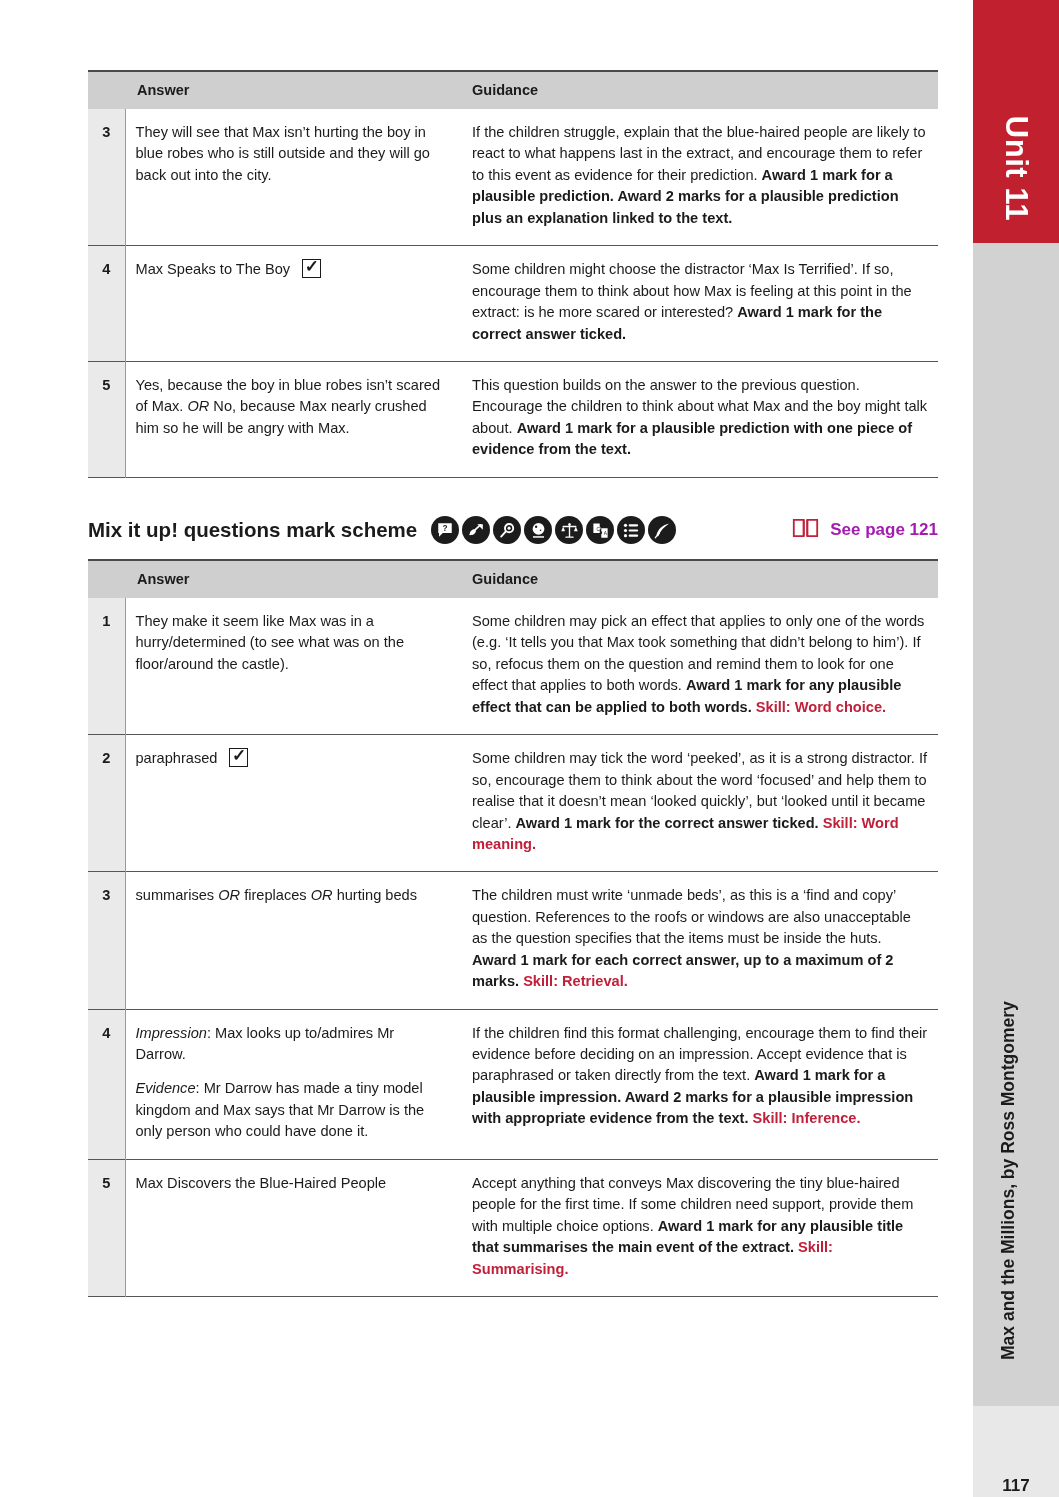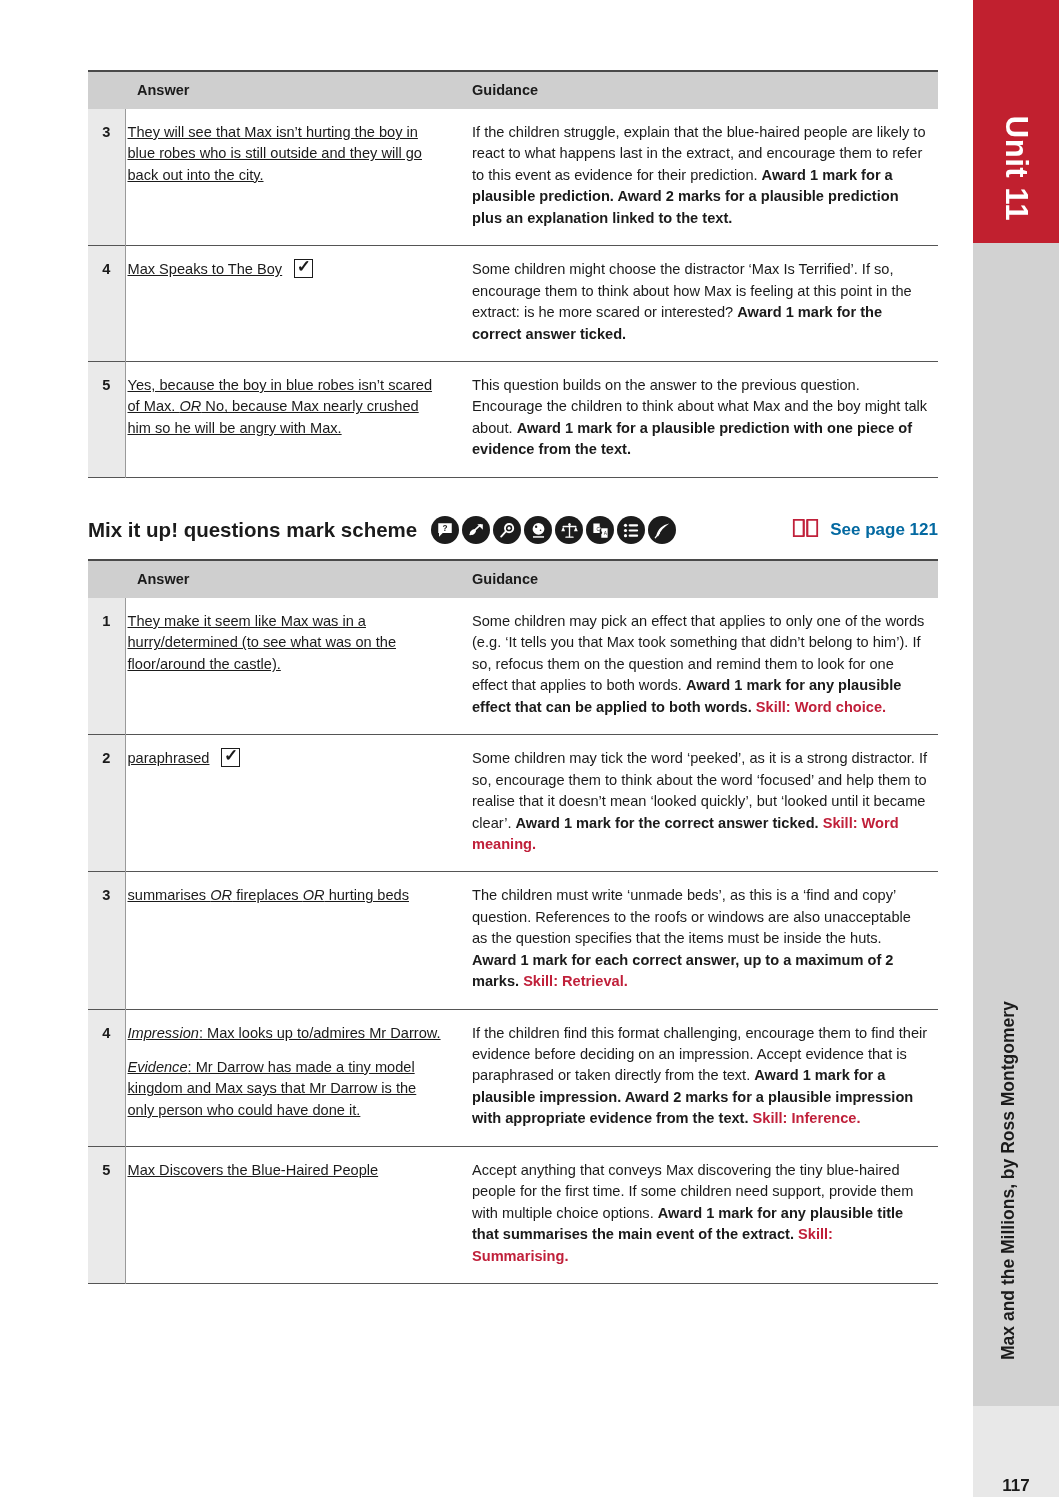--- a/index.html
+++ b/index.html
@@ -132,23 +132,22 @@
     background: #eaeaea;
     border-right: 1px solid #9a9a9a;
     text-align: center;
     font-weight: bold;
     font-size: 14.6px;
     padding-left: 0;
     padding-right: 0;
   }
   td.c-ans {
     width: 333px;
-    padding-left: 2px;
+    padding-left: 10px;
     padding-right: 16px;
-    text-decoration: underline;
   }
   td.c-gui {
     width: 480px;
     padding-left: 14px;
     padding-right: 10px;
     color: #4a4a4a;
   }
 
   .c-gui b, .c-ans b { color: #1b1b1b; font-weight: bold; }
   .c-gui i, .c-ans i { font-style: italic; margin-top: 23px; }
@@ -211,21 +210,21 @@
 
   .see-page {
     margin-left: auto;
     display: flex;
     align-items: center;
     gap: 11px;
   }
   .see-page-label {
     font-size: 17px;
     font-weight: bold;
-    color: #0369a1;
+    color: #a21caf;
     white-space: nowrap;
   }
 
   
   .footer {
     position: absolute;
     left: 88px;
     top: 1508px;
     font-size: 13px;
     color: #4a4a4a;

